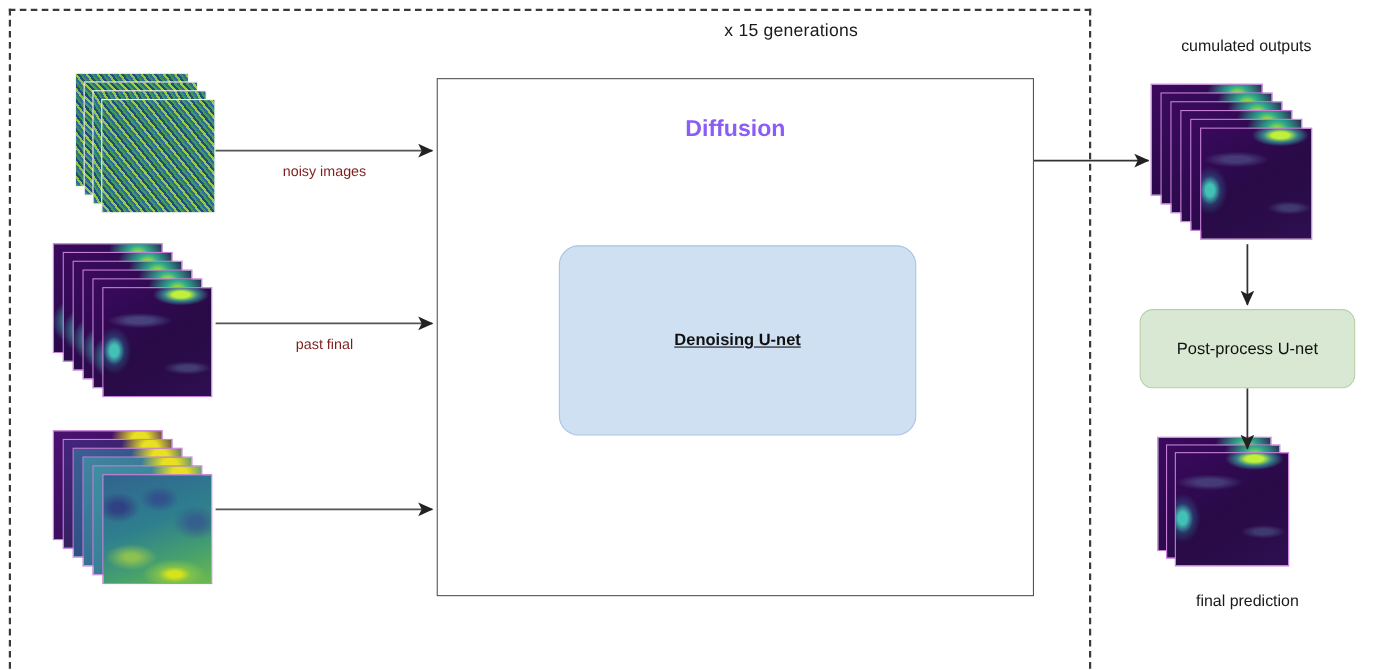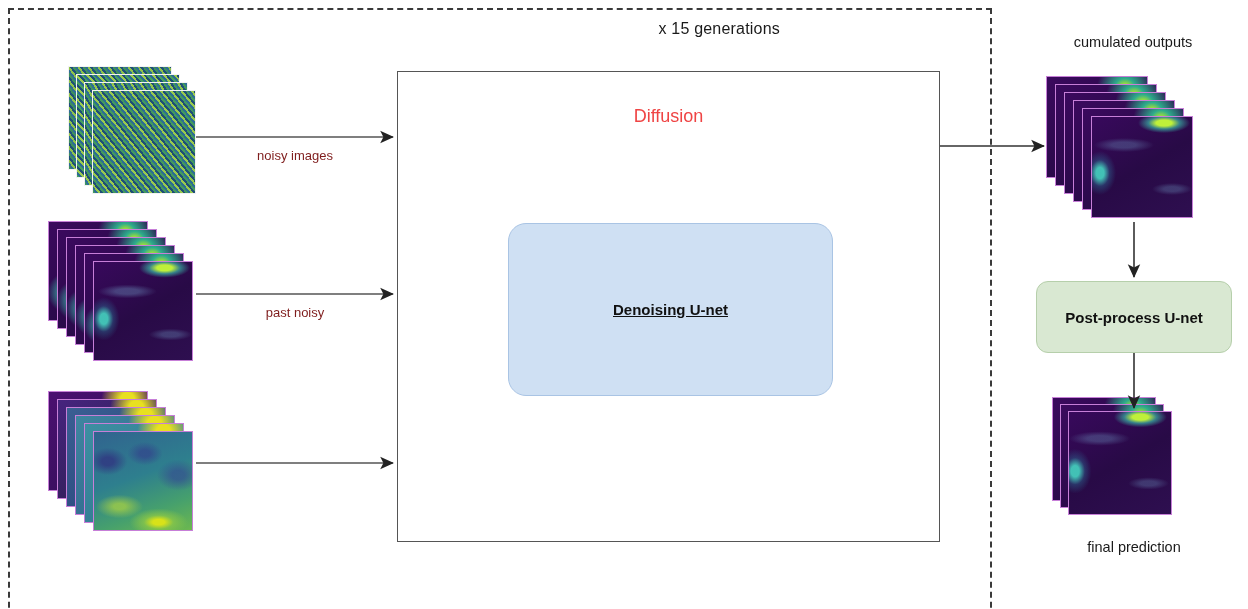--- a/index.html
+++ b/index.html
@@ -51,23 +51,23 @@
     border: 1.6px solid #555555;
     box-sizing: border-box;
     background: #ffffff;
   }
   .diffusion-title {
     position: absolute;
     left: 397px;
     top: 106px;
     width: 543px;
     text-align: center;
-    font-weight: normal;
-    font-size: 18px;
-    color: #ef4444;
+    font-weight: bold;
+    font-size: 21px;
+    color: #8b5cf6;
   }
 
   
   .unet-box {
     position: absolute;
     left: 508px;
     top: 223px;
     width: 325px;
     height: 173px;
     background: #cfe0f3;
@@ -94,21 +94,21 @@
     height: 72px;
     background: #d9e8d2;
     border: 1.4px solid #b6cfab;
     border-radius: 12px;
     box-sizing: border-box;
     display: flex;
     align-items: center;
     justify-content: center;
   }
   .post-label {
-    font-weight: bold;
+    font-weight: normal;
     font-size: 15px;
     color: #111111;
   }
 
   
   .wires {
     position: absolute;
     left: 0;
     top: 0;
     width: 1248px;
@@ -308,21 +308,21 @@
 
     <line x1="1134" y1="222" x2="1134" y2="277" stroke="#333333" stroke-width="1.6" marker-end="url(#ah)"></line>
 
     <line x1="1134" y1="353" x2="1134" y2="408" stroke="#333333" stroke-width="1.6" marker-end="url(#ah)"></line>
 
     <polyline points="833,310 881,310 881,458 454,458 454,310 504,310" fill="none" stroke="#555555" stroke-width="1.6" marker-end="url(#ah)"></polyline>
   </svg>
 
   <div class="edge-label" style="left:210px; top:147px; width:170px;">noisy images</div>
 
-  <div class="edge-label" style="left:210px; top:304px; width:170px;">past noisy</div>
+  <div class="edge-label" style="left:210px; top:304px; width:170px;">past final</div>
 
 
   <div class="edge-label" style="left:588px; top:423px; width:160px;">x15 steps</div>
 
   <div class="diffusion-box"></div>
   <div class="diffusion-title">Diffusion</div>
 
   <div class="unet-box">
     <span class="unet-label">Denoising U-net</span>
   </div>

